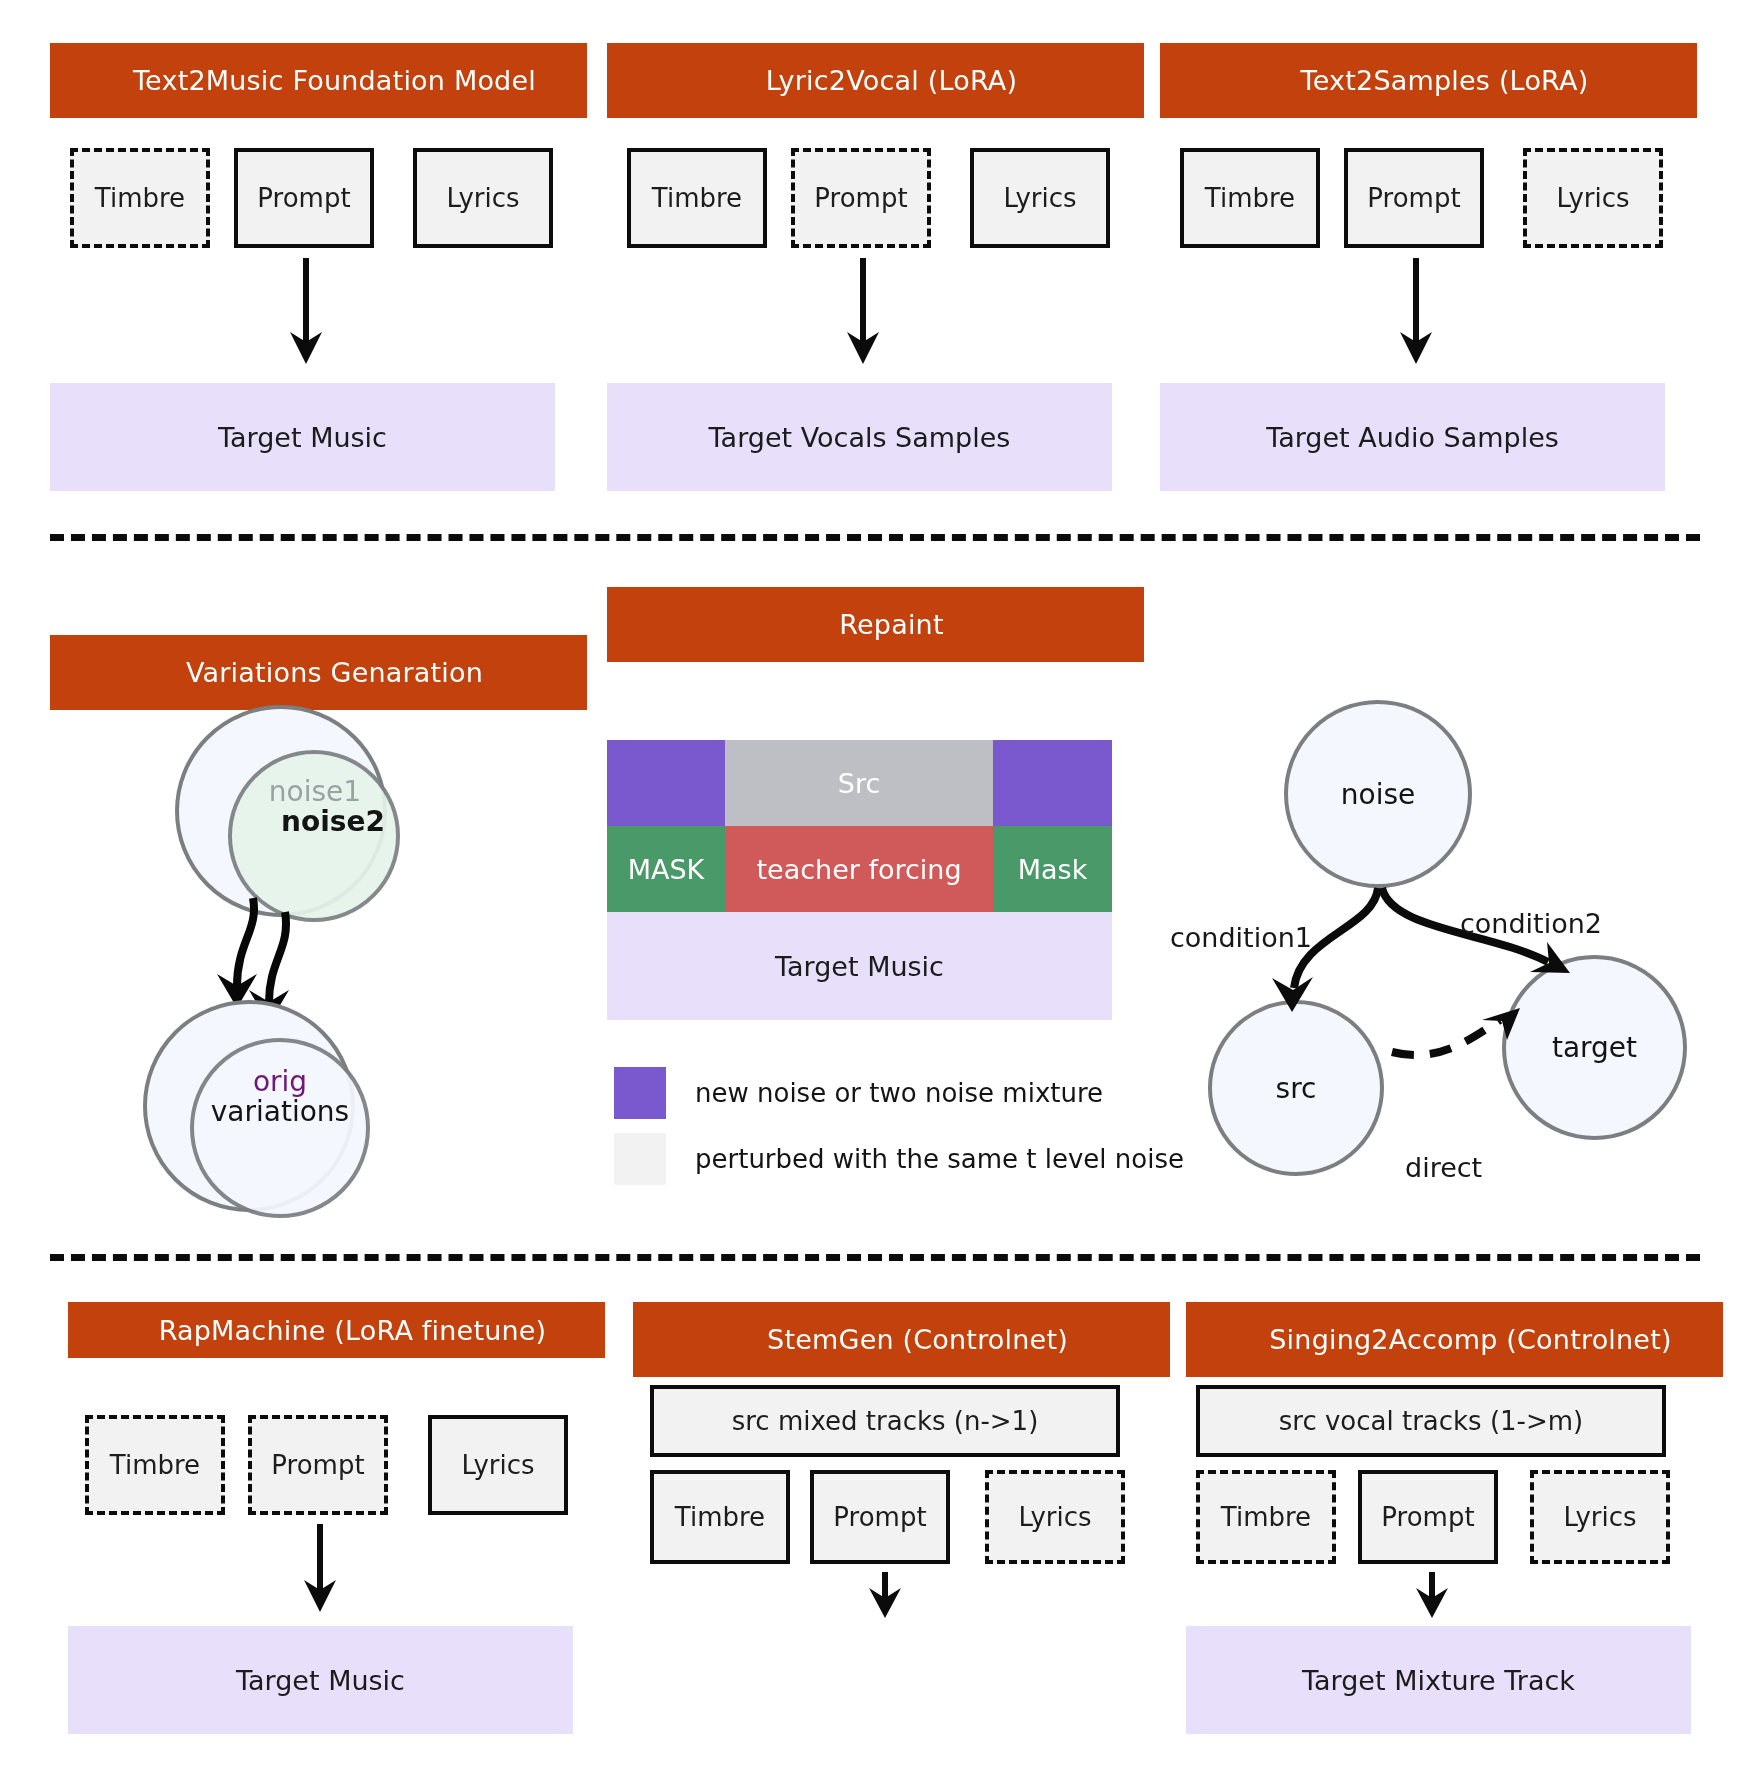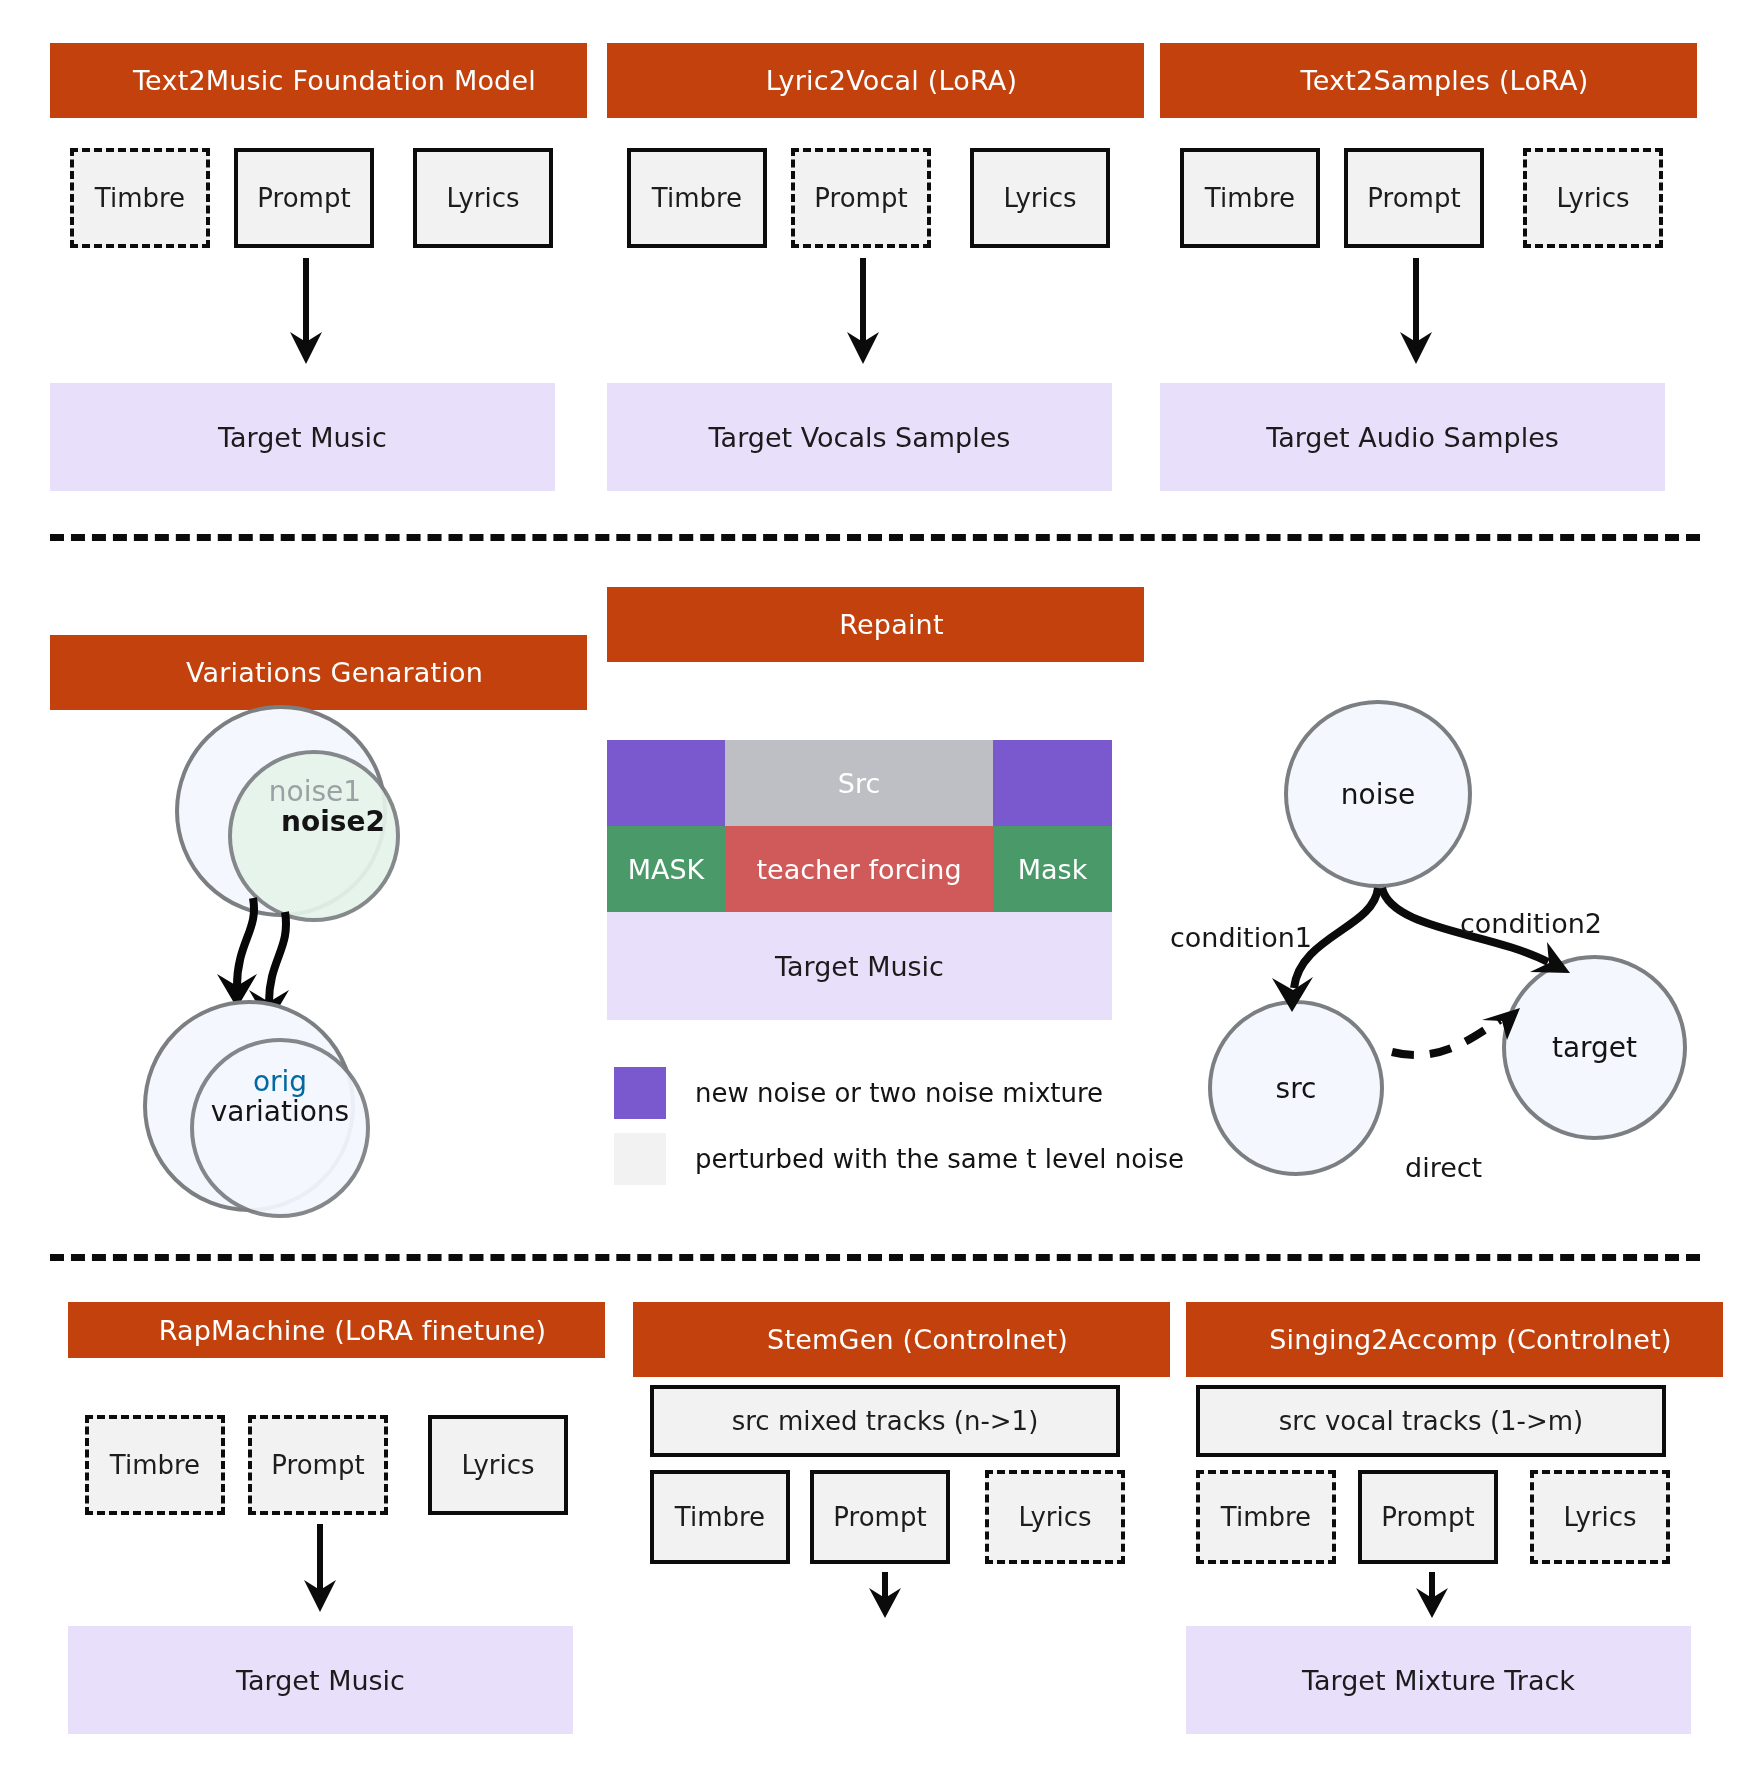--- a/index.html
+++ b/index.html
@@ -108,21 +108,21 @@
 
   <svg class="arrow" style="left:175px;top:890px;" width="260" height="140">
     <path d="M78 8 C 84 40, 62 52, 62 96" stroke="#070707" stroke-width="8" fill="none"></path>
     <polygon points="62,118 42,84 62,96 82,84" fill="#070707"></polygon>
     <path d="M110 22 C 116 58, 94 70, 94 112" stroke="#070707" stroke-width="8" fill="none"></path>
     <polygon points="94,134 74,100 94,112 114,100" fill="#070707"></polygon>
   </svg>
 
   <div class="circ" style="left:143px;top:1000px;width:212px;height:212px;background:#f4f7fd;"></div>
   <div class="circ" style="left:190px;top:1038px;width:180px;height:180px;background:#f4f7fd;opacity:.93;"></div>
-  <div class="circ-lbl" style="left:190px;top:1065px;width:180px;text-align:center;color:#0369a1;">orig</div>
+  <div class="circ-lbl" style="left:190px;top:1065px;width:180px;text-align:center;color:#701a75;">orig</div>
   <div class="circ-lbl" style="left:165px;top:1095px;width:230px;text-align:center;color:#141414;">variations</div>
 
   <div class="hdr" style="left:607px;top:587px;width:505px;height:75px;">Repaint</div>
 
   <div class="rp purple" style="left:607px;top:740px;width:118px;height:86px;"></div>
   <div class="rp grey" style="left:725px;top:740px;width:268px;height:86px;">Src</div>
   <div class="rp purple" style="left:993px;top:740px;width:119px;height:86px;"></div>
 
   <div class="rp green" style="left:607px;top:826px;width:118px;height:86px;">MASK</div>
   <div class="rp red" style="left:725px;top:826px;width:268px;height:86px;">teacher forcing</div>

